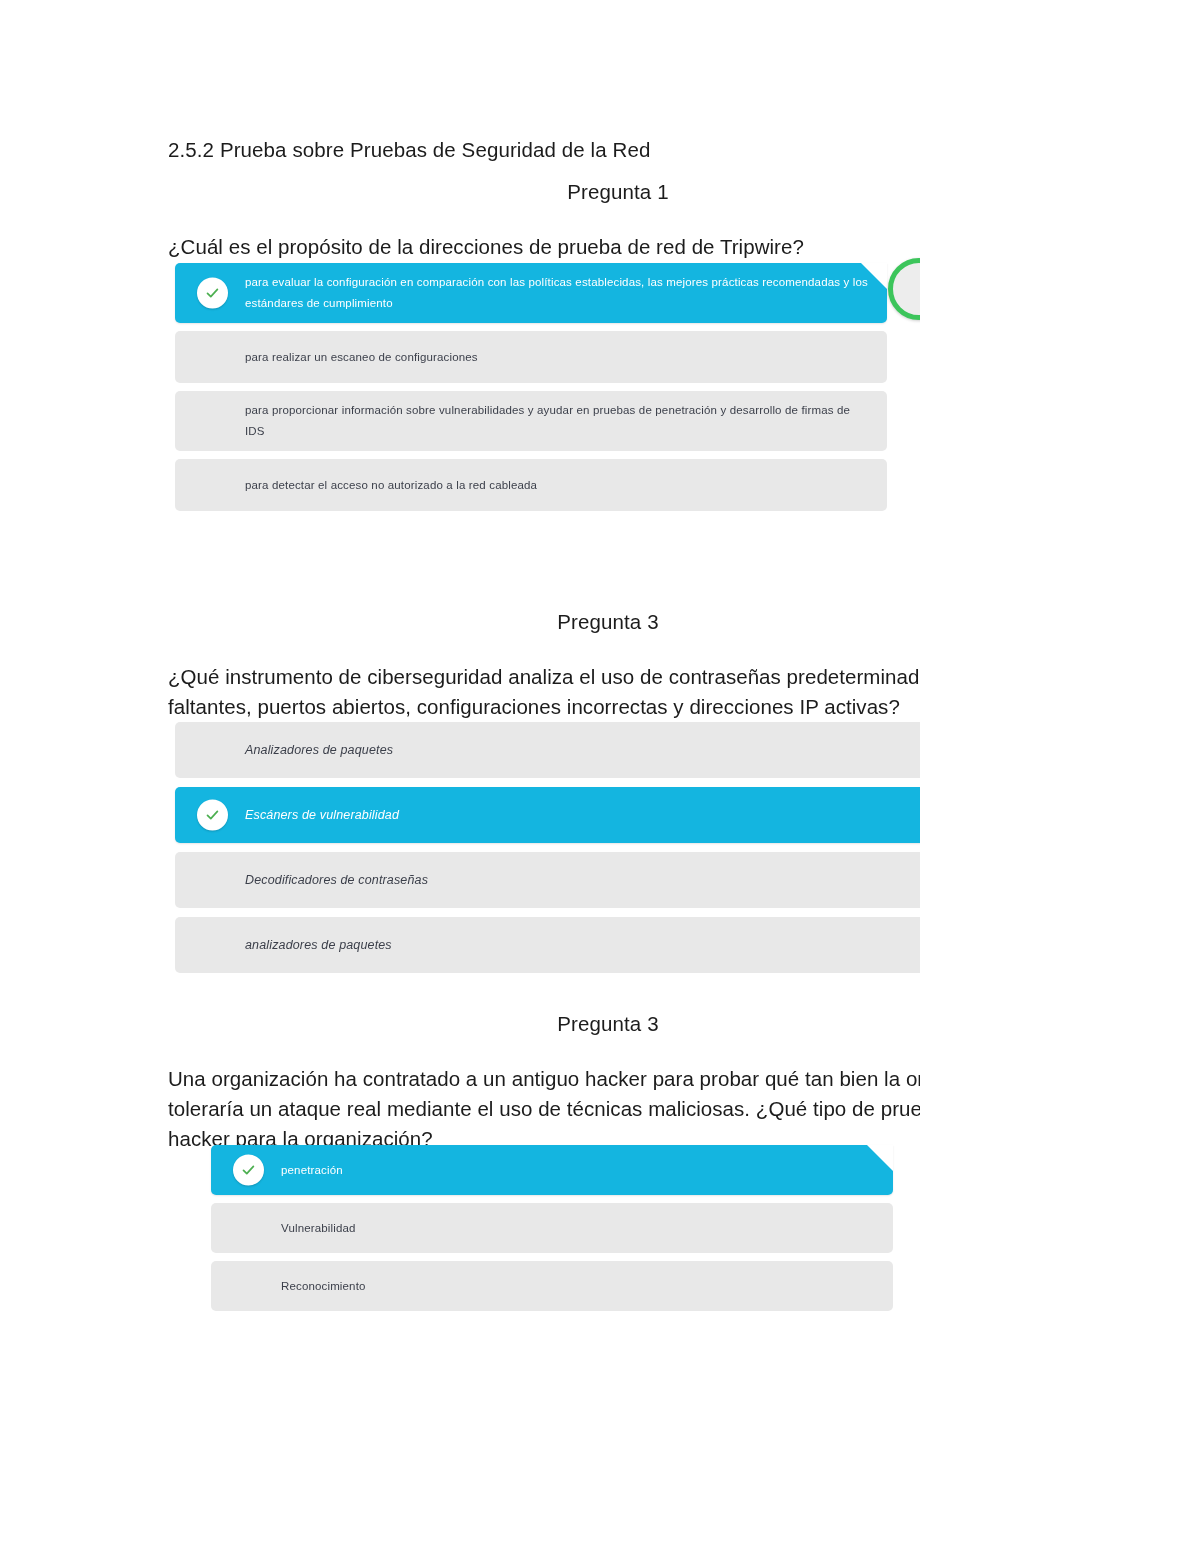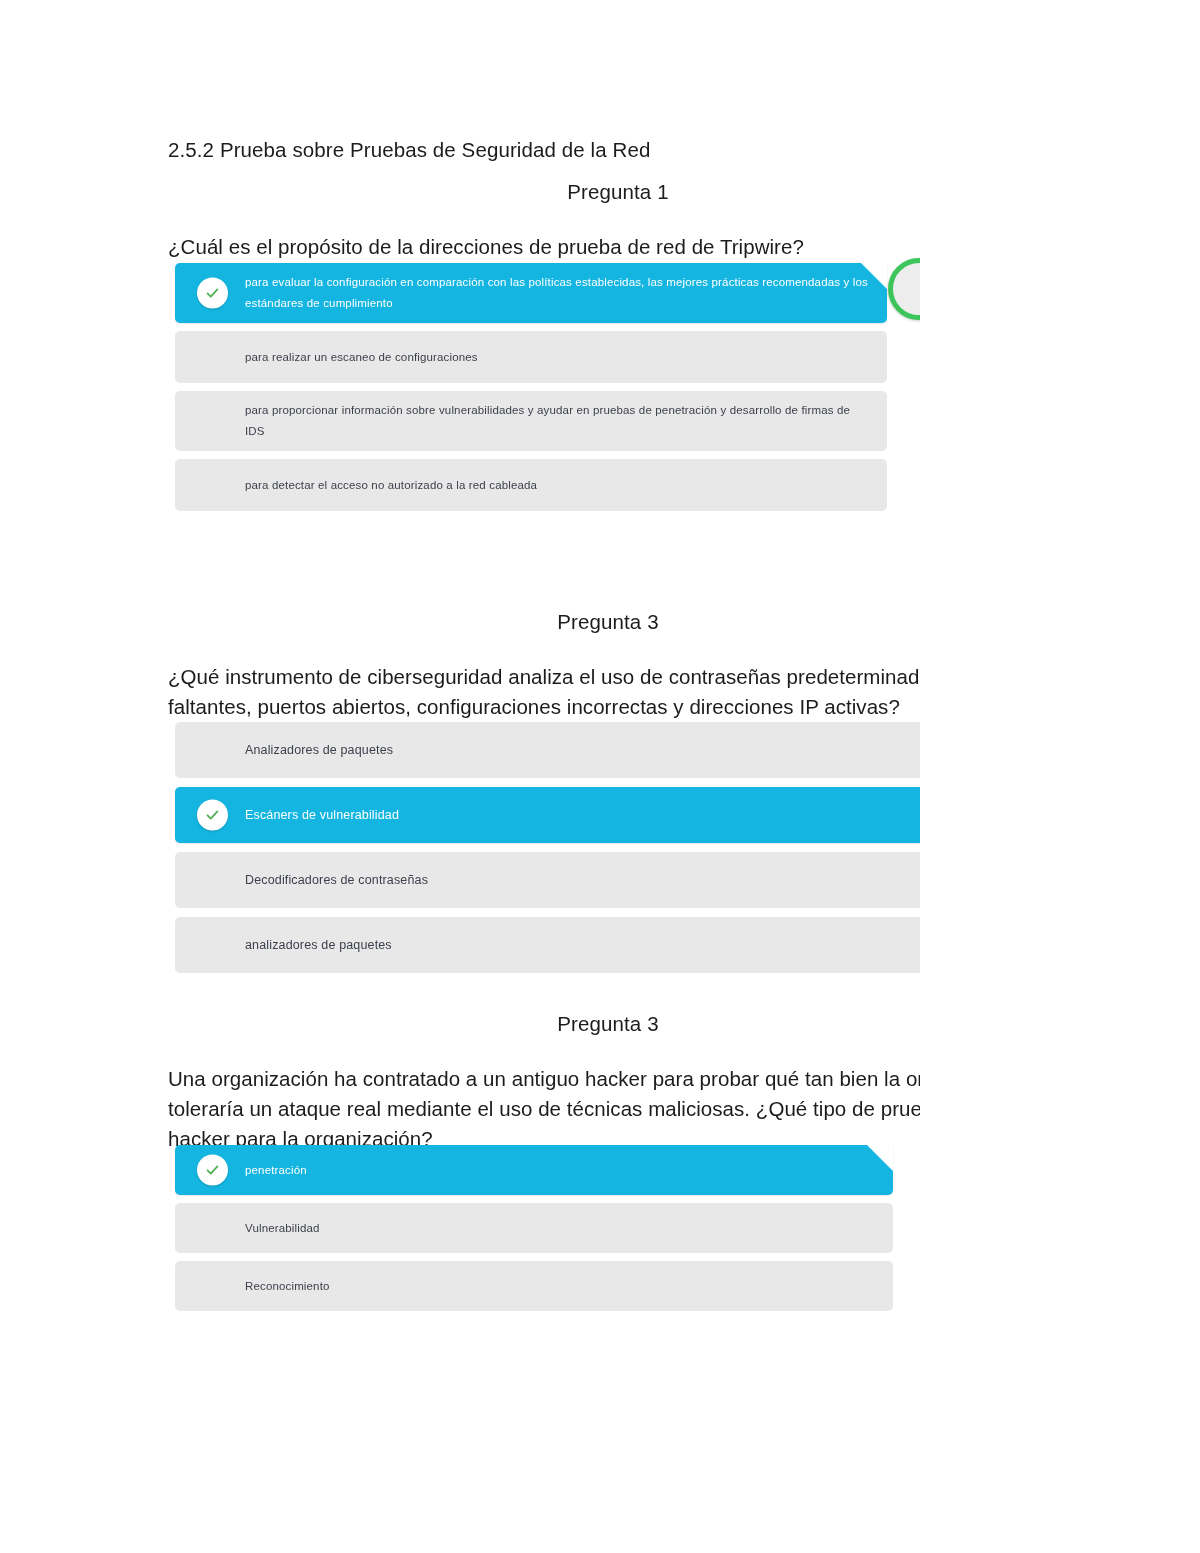--- a/index.html
+++ b/index.html
@@ -144,22 +144,22 @@
     position: absolute;
     left: 920px;
     top: 0;
     width: 280px;
     height: 1553px;
     background: #ffffff;
     z-index: 30;
   }
   #options-2 .option, #options-3 .option { min-height: 52px; }
   #options-2 .option { min-height: 56px; margin-bottom: 9px; }
-  #options-2 .option .opt-text { font-size: 12.5px; }
-  #options-3 .option { min-height: 50px; margin-bottom: 8px; }
+  #options-2 .option .opt-text { font-size: 12.5px; font-style: italic; }
+  #options-3 .option { min-height: 50px; margin-bottom: 8px; margin-left: 36px; }
 </style>
 </head>
 <body>
 
 <div class="page">
 
   <div class="doc-title">2.5.2 Prueba sobre Pruebas de Seguridad de la Red</div>
 
   <div class="question-block" id="question-1">
     <span class="q-label">Pregunta 1</span>

